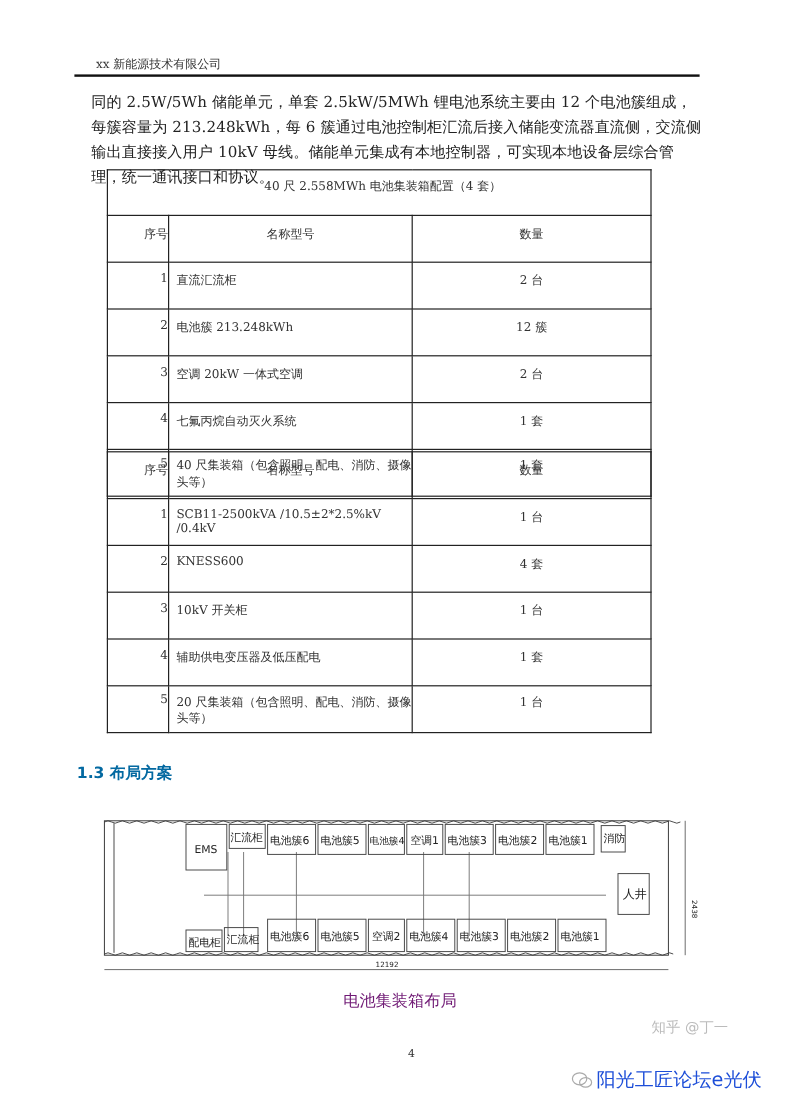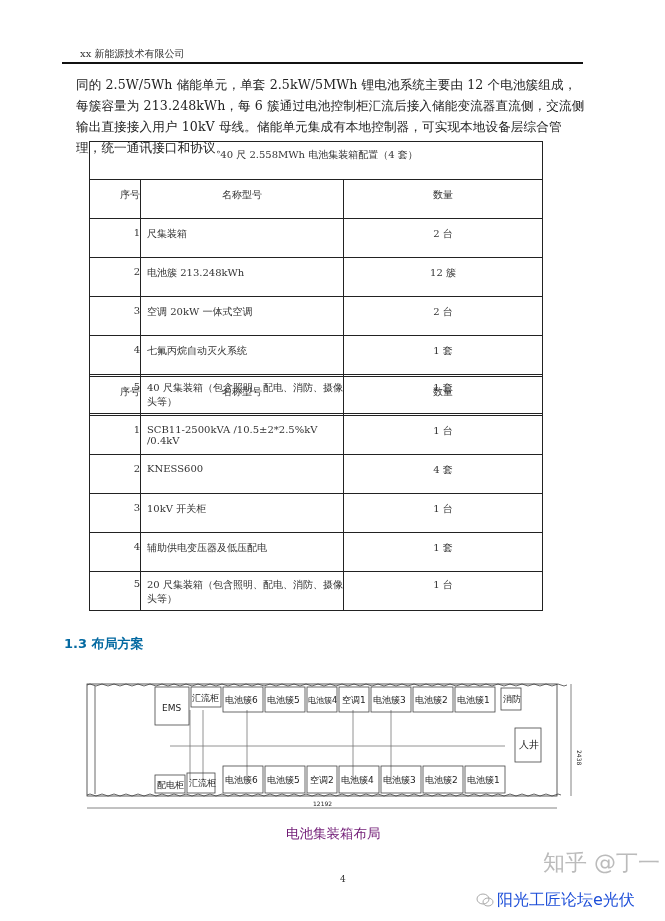--- a/index.html
+++ b/index.html
@@ -17,21 +17,21 @@
   .row td { height:30px; padding-top:8px; }
   .row.tall td { height:32px; padding-top:6px; }
   .c-no { width:50px; text-align:right; padding-left:0 !important; }
   .c-name { width:196px; }
   .c-qty { text-align:center; padding-left:0 !important; }
   .section { position:absolute; left:64px; top:635px; font-family:"DejaVu Sans","Liberation Sans",sans-serif;
              font-size:13px; font-weight:bold; color:#0369a1; }
   .layout { position:absolute; left:85px; top:680px; width:498px; height:130px; }
   .caption { position:absolute; left:286px; top:825px; font-size:13.5px; color:#701a75; font-family:"DejaVu Sans",sans-serif; }
   .pageno { position:absolute; left:340px; top:874px; font-size:9px; color:#333; }
-  .wm1 { position:absolute; left:543px; top:848px; font-size:22px; color:#bbb; font-family:"DejaVu Sans",sans-serif; }
+  .wm1 { position:absolute; left:543px; top:848px; font-size:12px; color:#bbb; font-family:"DejaVu Sans",sans-serif; }
   .wm2 { position:absolute; left:474px; top:890px; font-size:16px; color:#1d4ed8; font-family:"DejaVu Sans",sans-serif; }
   .wm-icon { position:absolute; left:476px; top:893px; width:18px; height:14px; }
 </style>
 </head>
 <body>
 
 <div class="header">xx 新能源技术有限公司</div>
 <div class="header-rule"></div>
 
 <div class="para">同的 2.5W/5Wh 储能单元，单套 2.5kW/5MWh 锂电池系统主要由 12 个电池簇组成，每簇容量为 213.248kWh，每 6 簇通过电池控制柜汇流后接入储能变流器直流侧，交流侧输出直接接入用户 10kV 母线。储能单元集成有本地控制器，可实现本地设备层综合管理，统一通讯接口和协议。</div>
@@ -41,21 +41,21 @@
       <tr>
         <td colspan="3" class="t-title">40 尺 2.558MWh 电池集装箱配置（4 套）</td>
       </tr>
   <tr class="row">
     <td class="c-no">序号</td>
     <td class="c-name" style="text-align:center;padding-left:0">名称型号</td>
     <td class="c-qty">数量</td>
   </tr>
   <tr class="row">
     <td class="c-no">1</td>
-    <td class="c-name">尺集装箱</td>
+    <td class="c-name">直流汇流柜</td>
     <td class="c-qty">2 台</td>
   </tr>
   <tr class="row">
     <td class="c-no">2</td>
     <td class="c-name">电池簇 213.248kWh</td>
     <td class="c-qty">12 簇</td>
   </tr>
   <tr class="row">
     <td class="c-no">3</td>
     <td class="c-name">空调 20kW 一体式空调</td>

